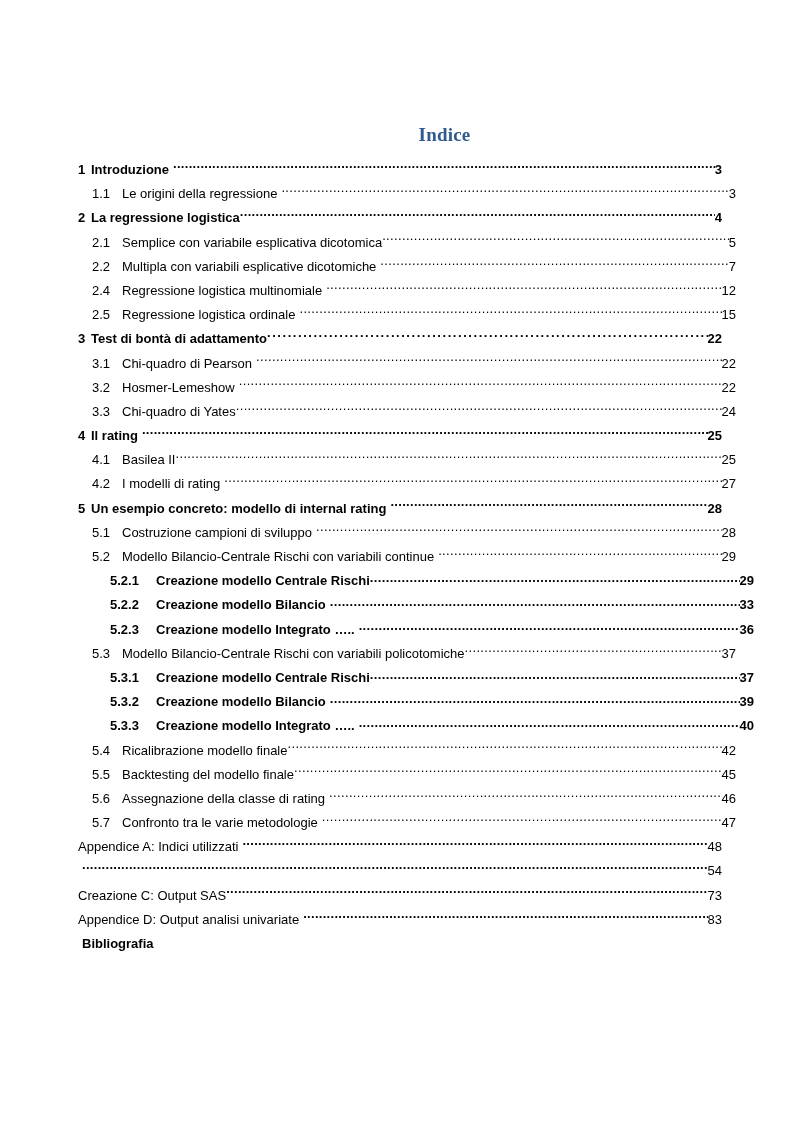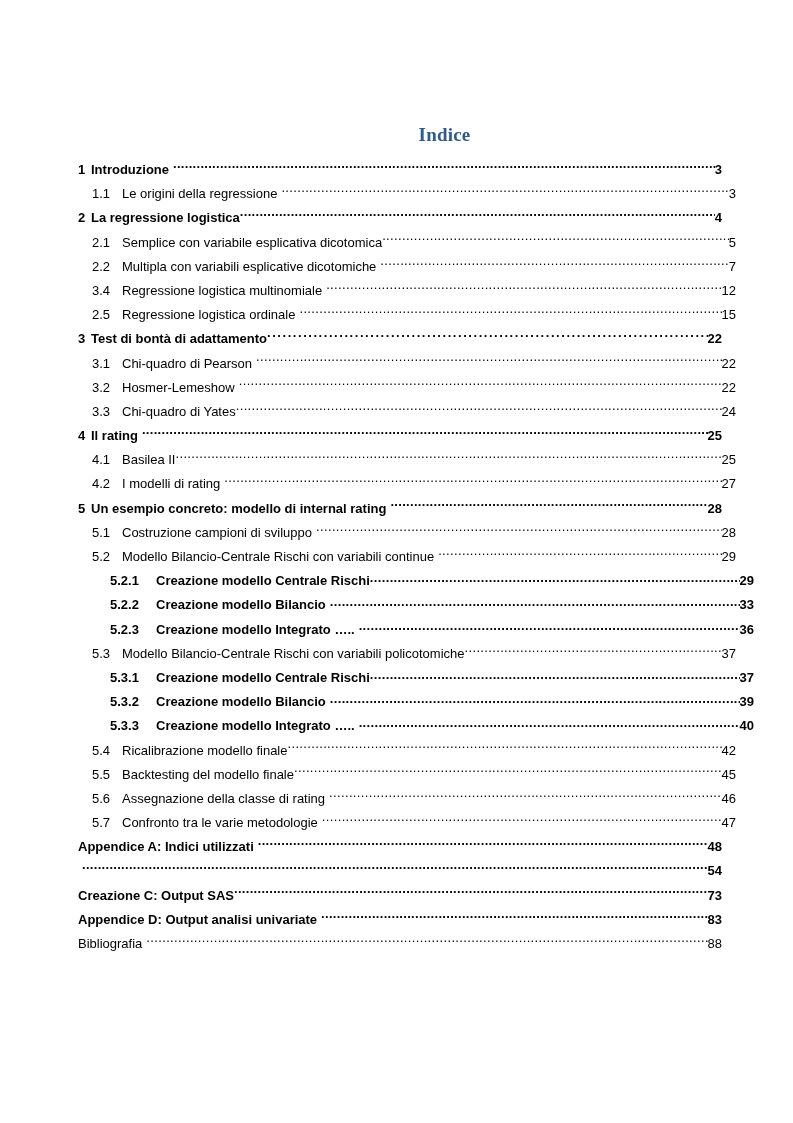--- a/index.html
+++ b/index.html
@@ -91,26 +91,26 @@
 
   
   .lvl2 { font-weight: normal; padding-left: 14px; }
   .lvl2 .toc-num { width: 30px; }
 
   
   .lvl3 { font-weight: bold; padding-left: 32px; align-items: center; }
   .lvl3 .toc-num { width: 46px; }
 
   
-  .appendix { font-weight: bold; }
+  .appendix { font-weight: normal; }
   .appendix .toc-num { width: 0px; }
   .appendix .toc-leader::after { letter-spacing: 0.30px; font-weight: bold; }
 
   
-  .plain { font-weight: normal; }
+  .plain { font-weight: bold; flex-direction: column; }
   .plain .toc-num { width: 0px; }
 
   
   .leader-wide .toc-leader::after {
     letter-spacing: 1.55px;
   }
 
   
   .gap .toc-leader { margin-left: 4px; }
 </style>
@@ -146,21 +146,21 @@
         <span class="toc-leader"></span>
         <span class="toc-page">5</span>
       </div>
       <div class="toc-entry lvl2 gap">
         <span class="toc-num">2.2</span>
         <span class="toc-label">Multipla con variabili esplicative dicotomiche</span>
         <span class="toc-leader"></span>
         <span class="toc-page">7</span>
       </div>
       <div class="toc-entry lvl2 gap">
-        <span class="toc-num">3.4</span>
+        <span class="toc-num">2.4</span>
         <span class="toc-label">Regressione logistica multinomiale</span>
         <span class="toc-leader"></span>
         <span class="toc-page">12</span>
       </div>
       <div class="toc-entry lvl2 gap">
         <span class="toc-num">2.5</span>
         <span class="toc-label">Regressione logistica ordinale</span>
         <span class="toc-leader"></span>
         <span class="toc-page">15</span>
       </div>

